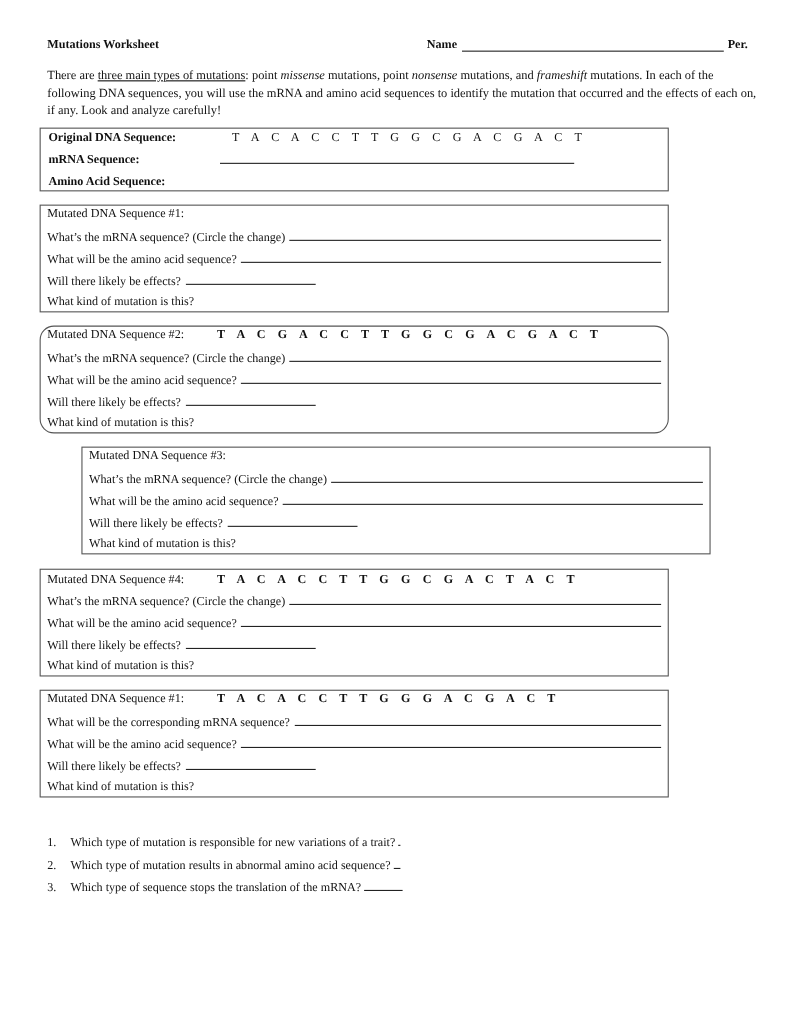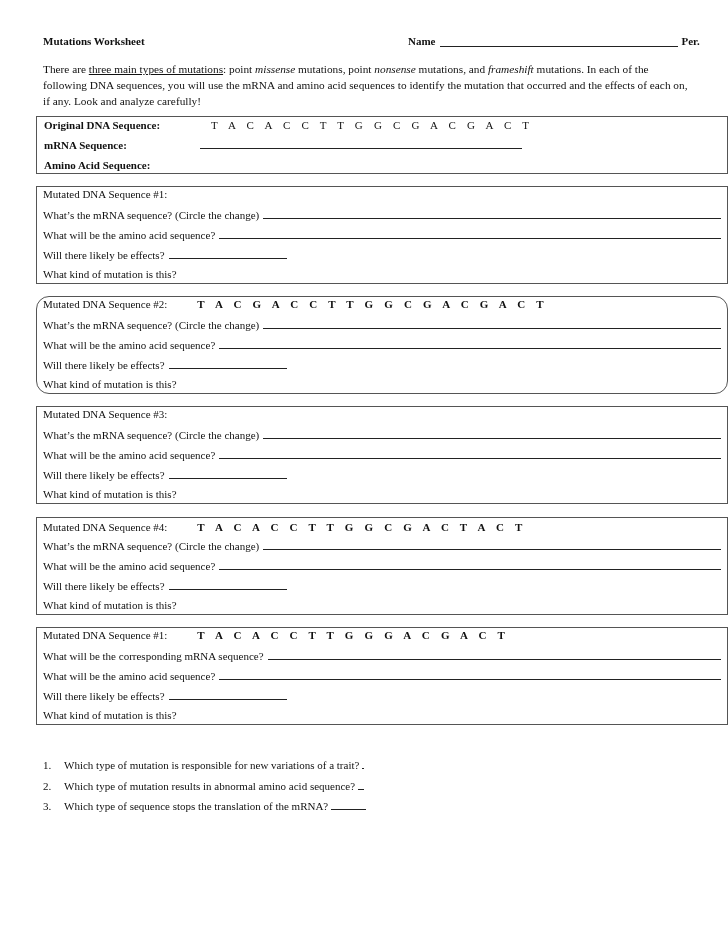--- a/index.html
+++ b/index.html
@@ -3,25 +3,25 @@
   <meta charset="utf-8">
   <style>
     html, body { margin: 0; padding: 0; background: #ffffff; }
     body {
       width: 728px; height: 942px; position: relative; overflow: hidden;
       font-family: "Liberation Serif", "DejaVu Serif", serif;
       color: #111; font-size: 11px;
     }
     .header { position: absolute; top: 35px; left: 43px; right: 16px; height: 16px; }
     .title { position: absolute; left: 0; top: 0; font-weight: bold; font-size: 11px; }
-    .name-wrap { position: absolute; left: 345px; top: 0; font-weight: bold; display: flex; align-items: center; margin-left: 20px; }
+    .name-wrap { position: absolute; left: 345px; top: 0; font-weight: bold; display: flex; align-items: center; }
     .name-line { display: inline-block; width: 238px; border-bottom: 1px solid #222; margin: 0 4px; height: 11px; }
     .intro { position: absolute; top: 61px; left: 43px; width: 645px; line-height: 16px; font-size: 11.3px; }
     .intro u { text-decoration: underline; }
-    .box { position: absolute; left: 36px; width: 692px; border: 1px solid #555; box-sizing: border-box; }
+    .box { position: absolute; left: 36px; width: 572px; border: 1px solid #555; box-sizing: border-box; }
     .orig { top: 116px; height: 58px; }
     .orig .row { position: absolute; left: 7px; font-weight: bold; }
     .orig .seq { position: absolute; left: 174px; top: 2px; letter-spacing: 4.2px; font-weight: normal; }
     .orig .mrna-line { position: absolute; left: 163px; top: 31px; width: 322px; border-bottom: 1px solid #222; }
     .mut { height: 98px; }
     .mut .line { position: absolute; left: 6px; right: 6px; height: 14px; display: flex; align-items: baseline; white-space: nowrap; }
     .mut .seq { font-weight: bold; letter-spacing: 4.2px; margin-left: 30px; }
     .fill { flex: 1; border-bottom: 1px solid #222; margin-left: 4px; height: 10px; }
     .fill.short { flex: 0 0 118px; }
     .questions { position: absolute; left: 43px; top: 758px; }
@@ -89,21 +89,21 @@
     </div>
   <div class="line" style="top:61px;">
       <span>Will there likely be effects?</span>
       <span class="fill short"></span>
     </div>
   <div class="line" style="top:81px;">
       <span>What kind of mutation is this?</span>
     </div>
 </div>
 
-<div class="box mut" style="top:406px;">
+<div class="box mut" style="top:406px;margin-left:38px;">
   <div class="line" style="top:1px;">
       <span>Mutated DNA Sequence #3:</span>
     </div>
   <div class="line" style="top:21px;">
       <span>What’s the mRNA sequence? (Circle the change)</span>
       <span class="fill"></span>
     </div>
   <div class="line" style="top:41px;">
       <span>What will be the amino acid sequence?</span>
       <span class="fill"></span>

